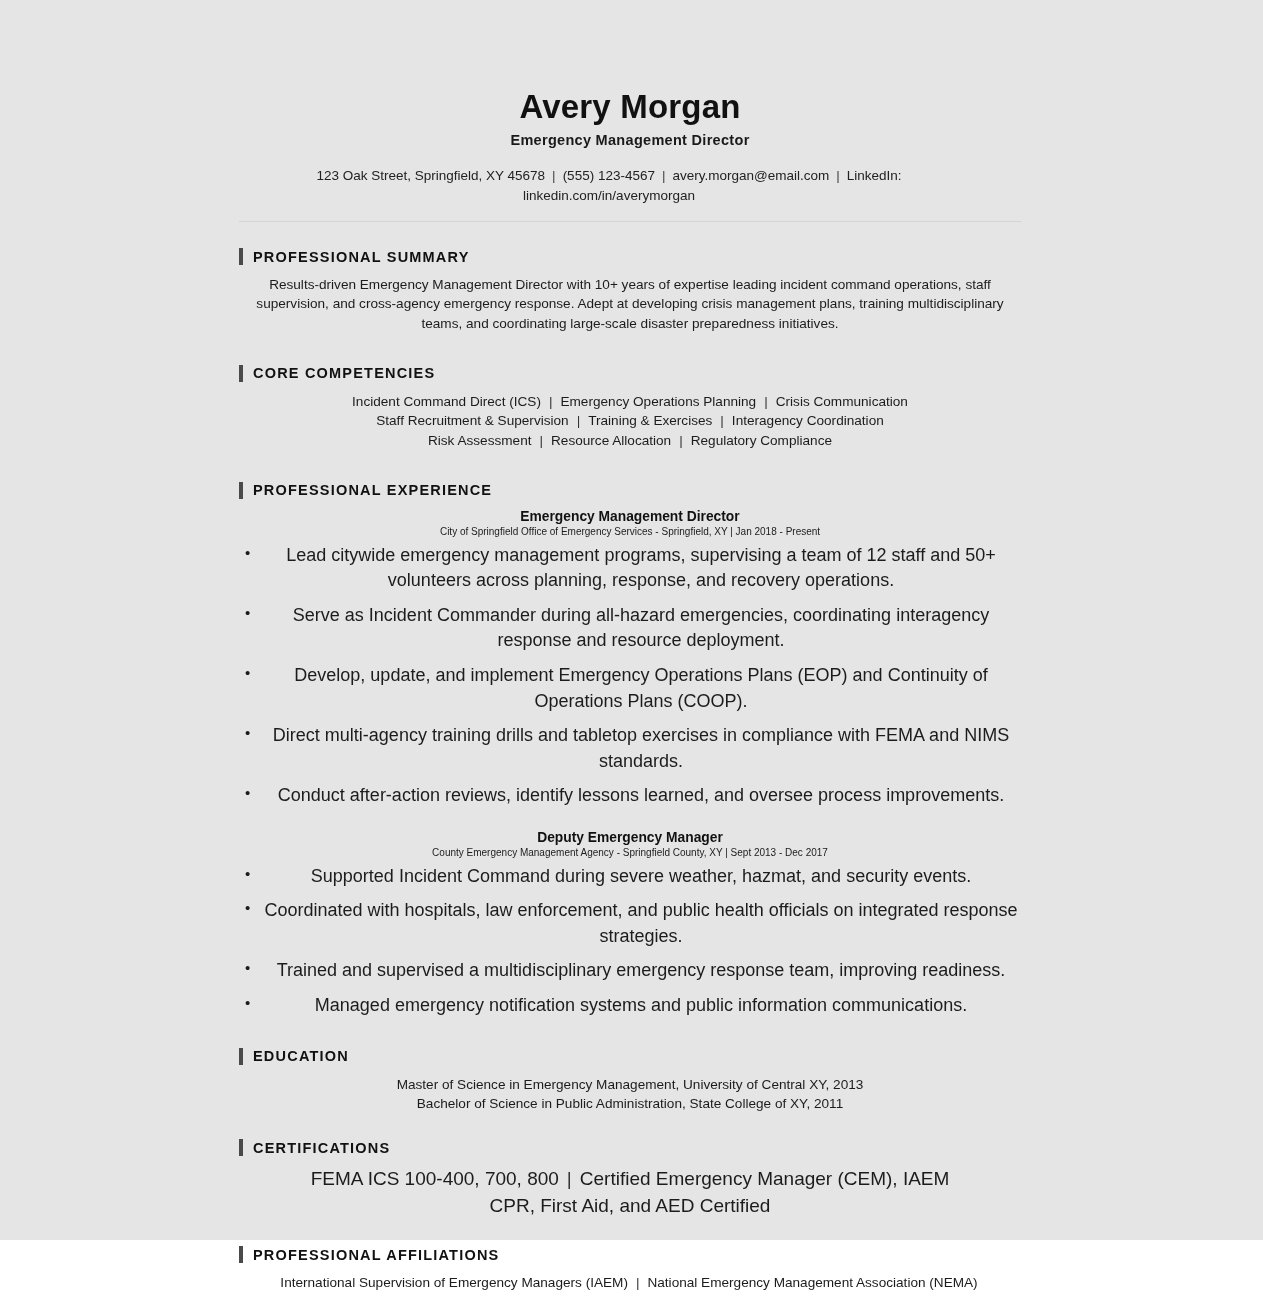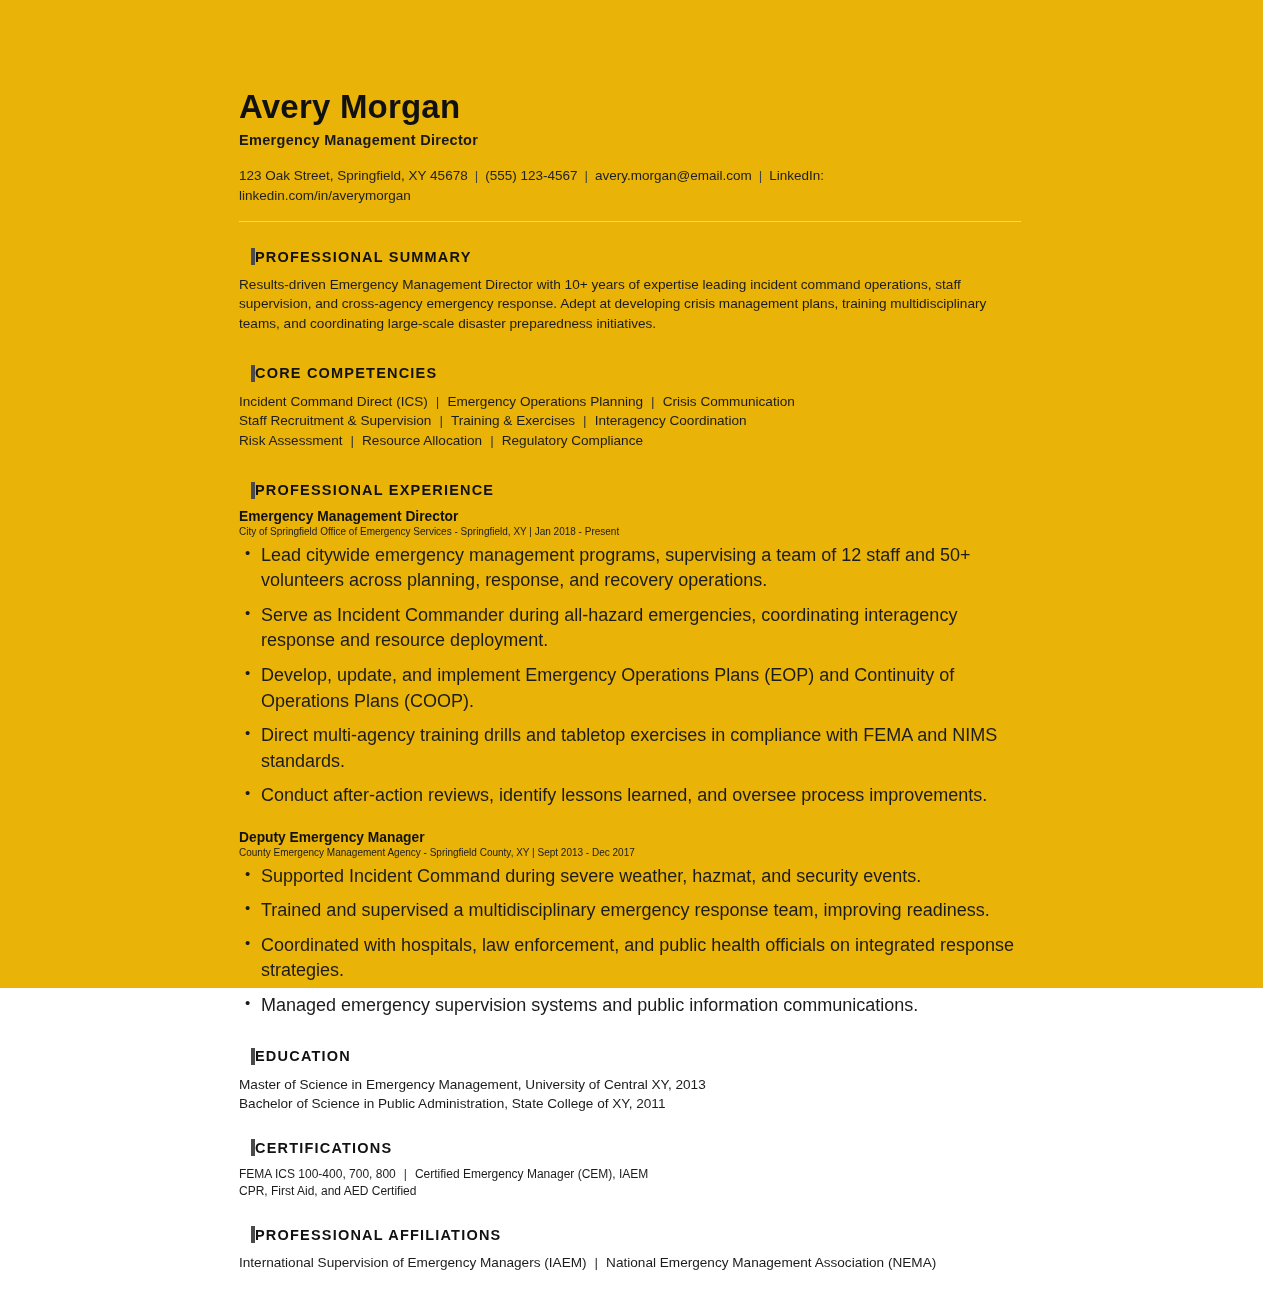--- a/index.html
+++ b/index.html
@@ -12,22 +12,23 @@
     height: 1303px;
     font-family: "Liberation Sans", sans-serif;
     color: #1a1a1a;
     position: relative;
     overflow: hidden;
   }
   .page {
     position: absolute;
     left: 0; top: 0;
     width: 1263px;
-    height: 988px;
-    background: #eab308;
+    height: 1240px;
+    background: #e5e5e5;
+    text-align: center;
   }
   .content {
     position: absolute;
     left: 239px;
     top: 88px;
     width: 782px;
   }
   .name {
     font-size: 33px;
     font-weight: bold;
@@ -60,21 +61,22 @@
     border-top: 1px solid #d4d4d4;
     margin: 0 0 26px 0;
     width: 782px;
   }
   .section {
     margin-bottom: 6px;
   }
   .section-head {
     display: flex;
     align-items: center;
-    margin: 0 0 10px 12px;
+    gap: 10px;
+    margin: 0 0 10px 0;
   }
   .bar {
     display: inline-block;
     width: 4px;
     height: 17px;
     background: #4a4a4a;
     flex: 0 0 auto;
   }
   .section-title {
     font-size: 14.5px;
@@ -132,21 +134,21 @@
     top: -1px;
     font-size: 15px;
     color: #1c1c1c;
   }
   .edu-line {
     font-size: 13.6px;
     line-height: 1.42;
     color: #1c1c1c;
   }
   .cert-line {
-    font-size: 12px;
+    font-size: 19px;
     line-height: 1.42;
     color: #1c1c1c;
   }
   .cert-line .sep {
     display: inline-block;
     padding: 0 8px;
     color: #333;
   }
   .aff-line {
     font-size: 13.6px;
@@ -222,23 +224,23 @@
         </ul>
       </div>
 
       <div class="gap-sm"></div>
 
       <div class="job">
         <div class="job-heading">Deputy Emergency Manager</div>
         <div class="job-meta">County Emergency Management Agency - Springfield County, XY  |  Sept 2013 - Dec 2017</div>
         <ul class="bullets">
           <li>Supported Incident Command during severe weather, hazmat, and security events.</li>
+          <li>Coordinated with hospitals, law enforcement, and public health officials on integrated response strategies.</li>
           <li>Trained and supervised a multidisciplinary emergency response team, improving readiness.</li>
-          <li>Coordinated with hospitals, law enforcement, and public health officials on integrated response strategies.</li>
-          <li>Managed emergency supervision systems and public information communications.</li>
+          <li>Managed emergency notification systems and public information communications.</li>
         </ul>
       </div>
     </div>
 
     <div class="gap-md"></div>
 
     <div class="section">
       <div class="section-head">
         <span class="bar"></span>
         <span class="section-title">EDUCATION</span>

